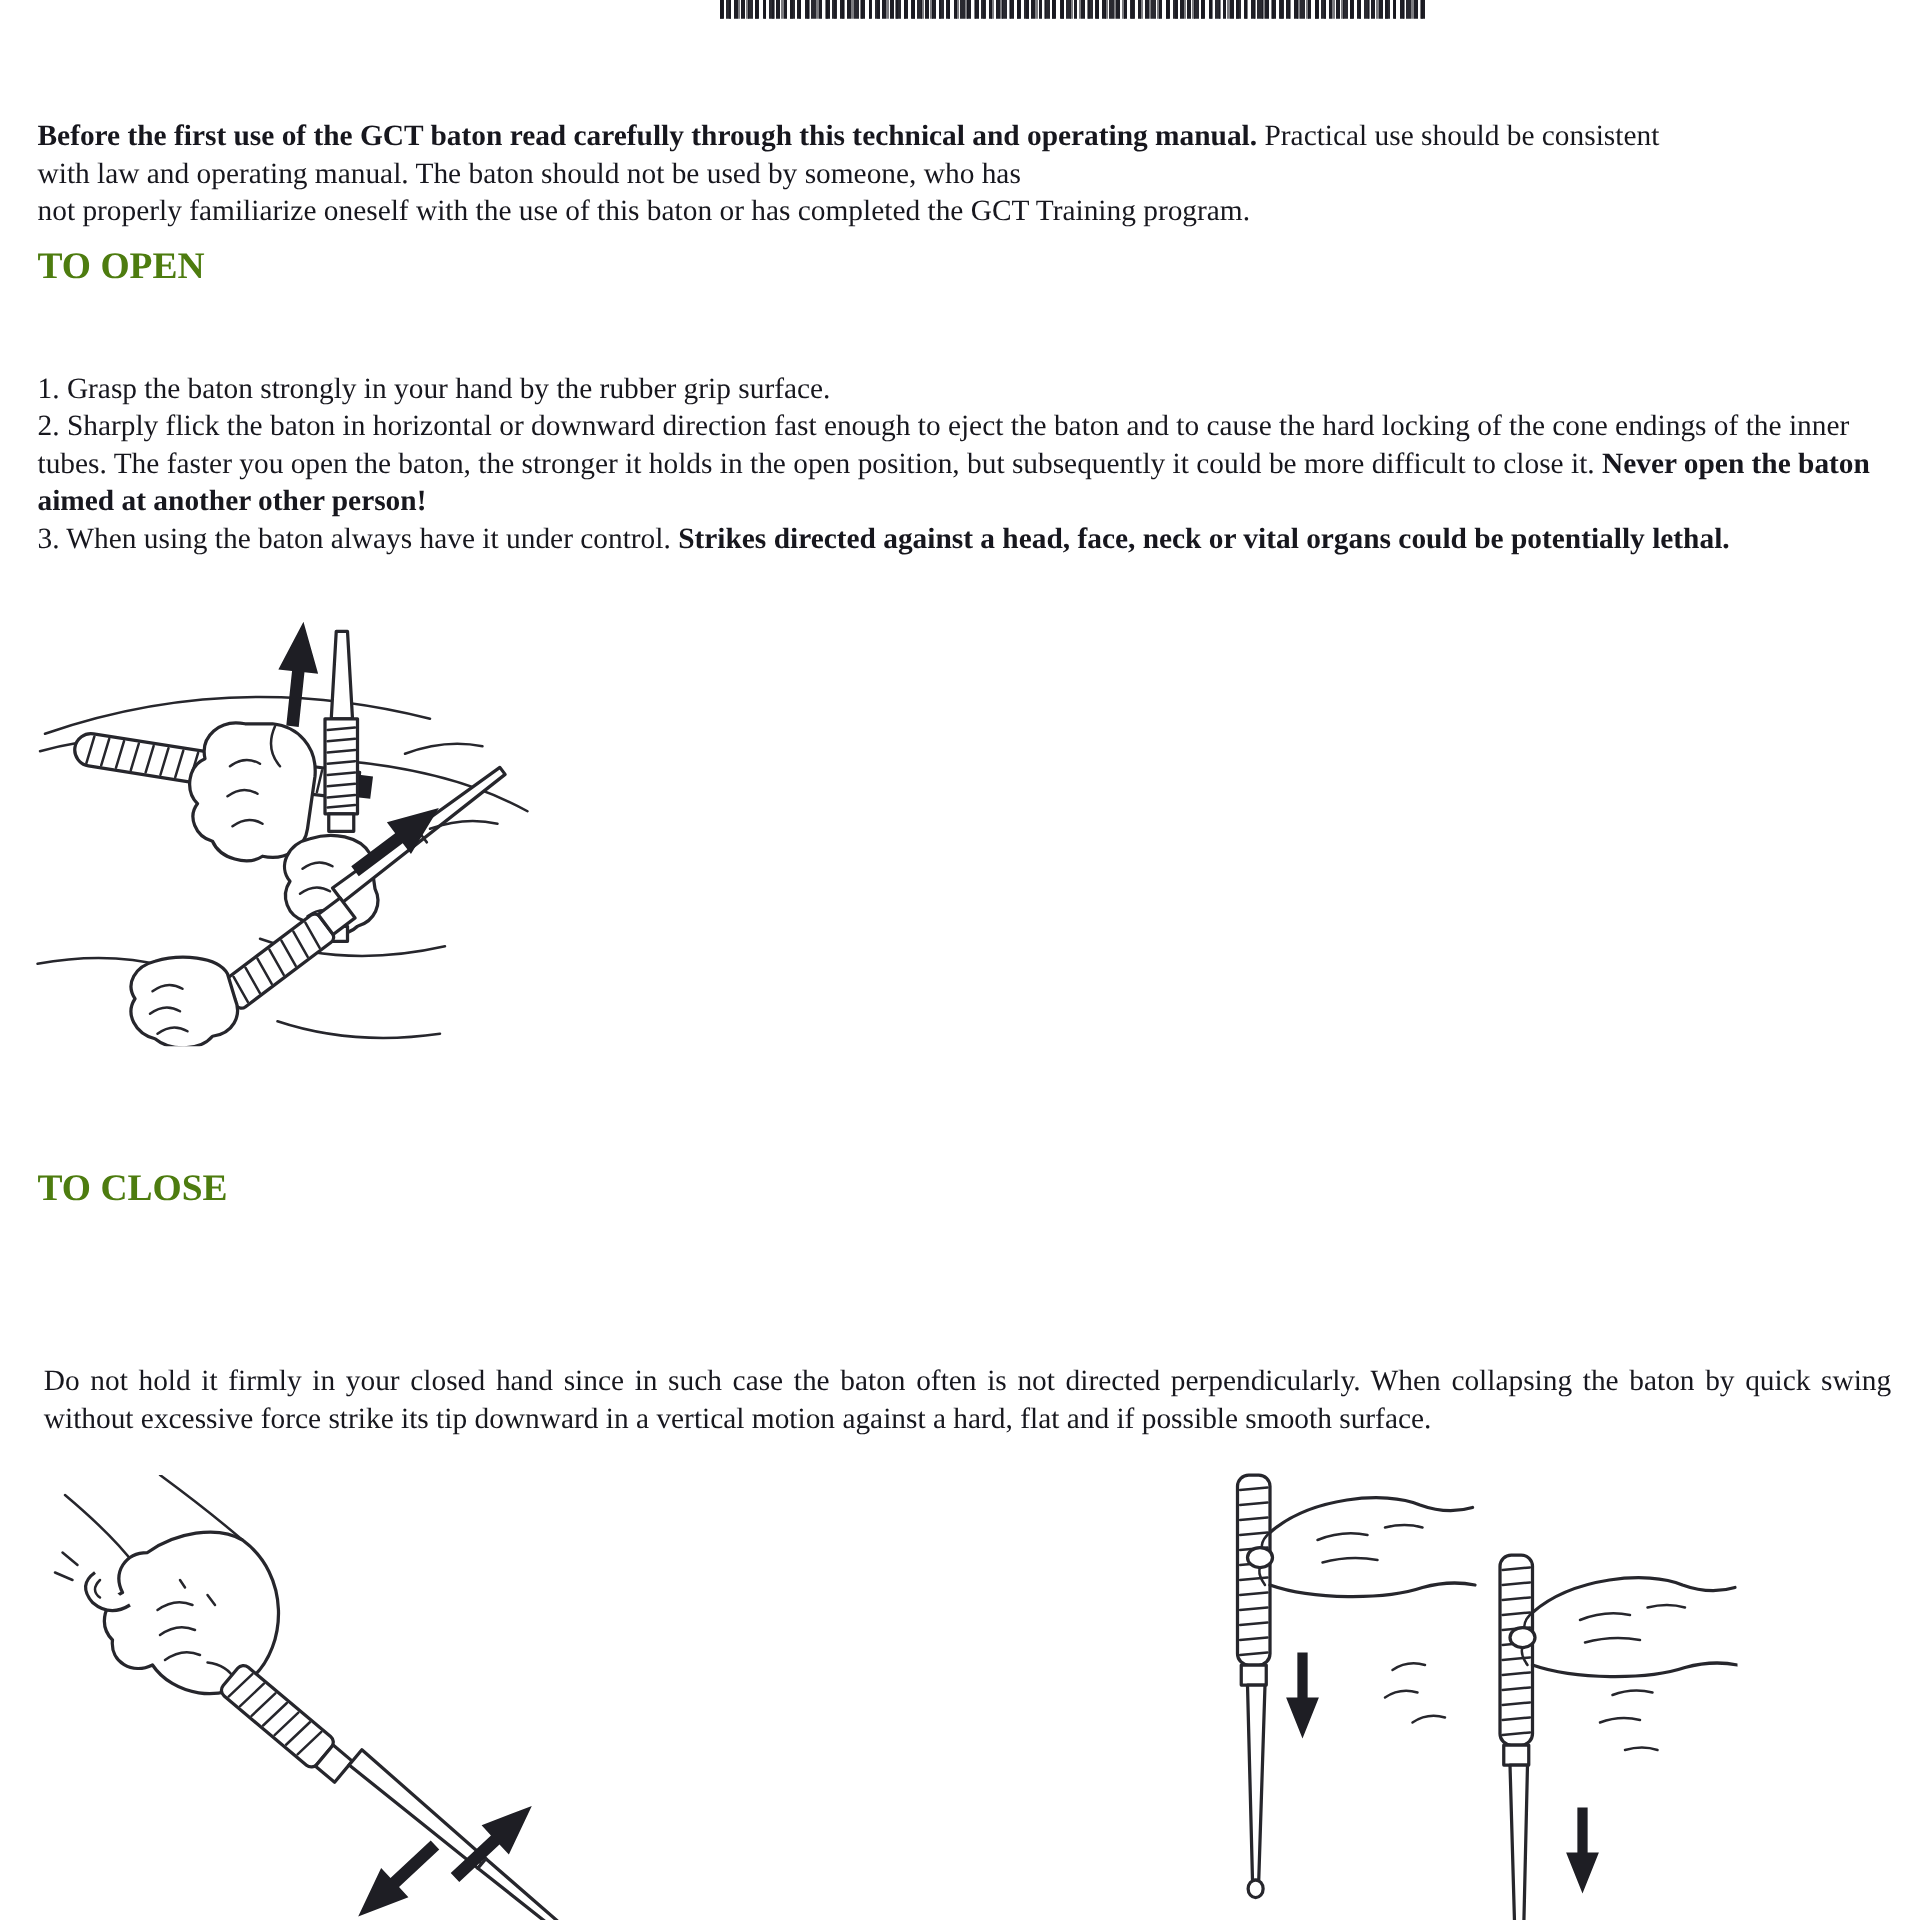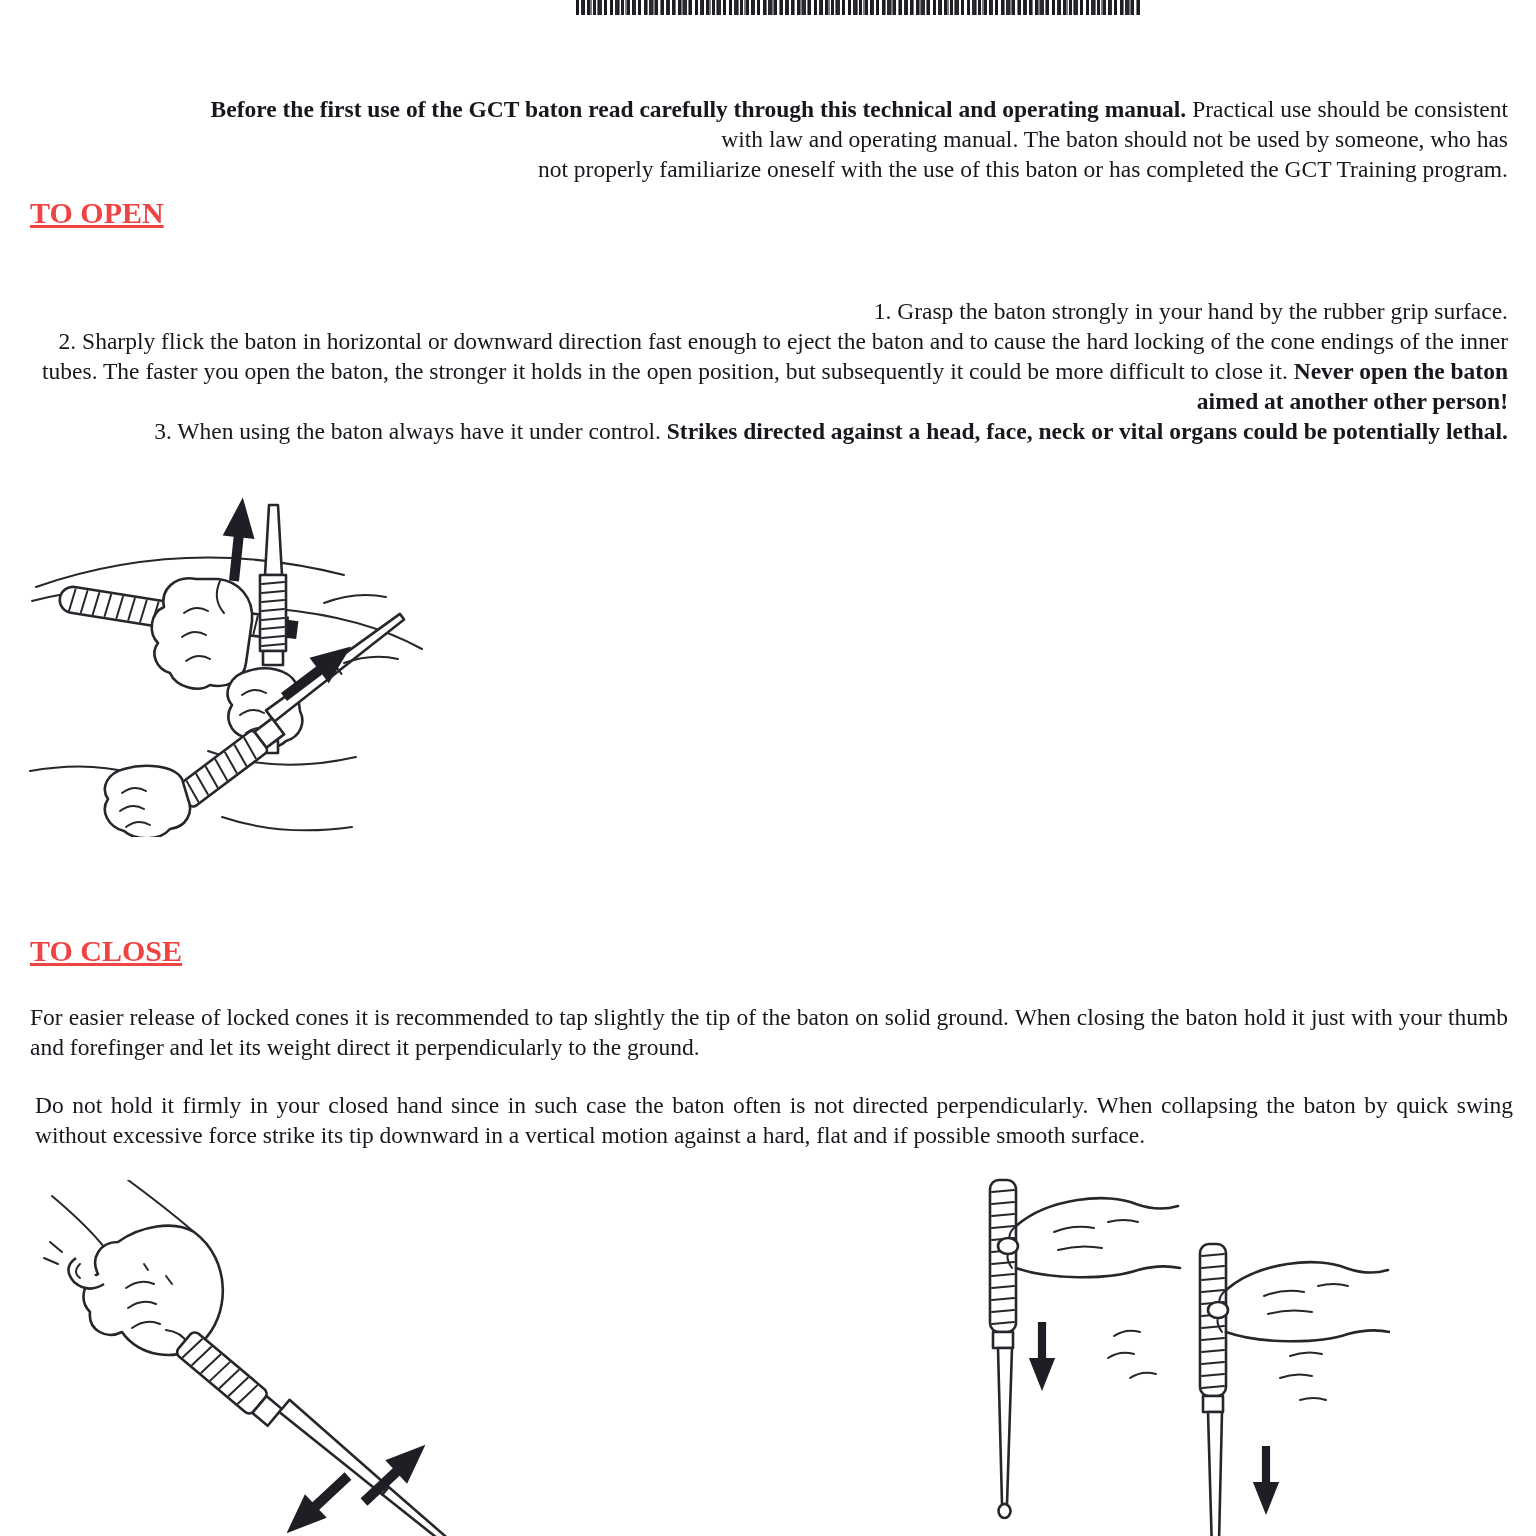--- a/index.html
+++ b/index.html
@@ -1,22 +1,22 @@
 <!DOCTYPE html>
 <html><head>
 <meta charset="utf-8">
 <title>GCT Baton Manual Page</title>
 <style>
   html,body{margin:0;padding:0;background:#ffffff;}
   .page{position:relative;width:1536px;height:1536px;background:#ffffff;overflow:hidden;
         font-family:"Liberation Serif",serif;color:#17171e;}
   .abs{position:absolute;}
-  .body-text{font-size:23.5px;line-height:30px;width:1478px;text-align:right;}
+  .body-text{font-size:23.5px;line-height:30px;width:1478px;}
   .body-text b{font-weight:700;}
-  h2.sec{position:absolute;left:30px;margin:0;font-size:30px;line-height:34px;font-weight:700;color:#ef4444;text-decoration:underline;}
+  h2.sec{position:absolute;left:30px;margin:0;font-size:30px;line-height:34px;font-weight:700;color:#4d7c0f;}
   .justify{text-align:justify;}
   .clip-strip{top:0;left:576px;width:566px;height:15px;
     background:
       repeating-linear-gradient(90deg, rgba(18,18,26,.95) 0 3px, rgba(255,255,255,0) 3px 5px,
         rgba(18,18,26,.9) 5px 9px, rgba(255,255,255,0) 9px 11px,
         rgba(18,18,26,.95) 11px 14px, rgba(255,255,255,0) 14px 17px),
       repeating-linear-gradient(90deg, rgba(18,18,26,.55) 0 2px, rgba(255,255,255,0) 2px 7px);
   }
   svg.fig{overflow:hidden;}
   svg .ln{fill:none;stroke:#26262c;stroke-width:2.6;stroke-linecap:round;stroke-linejoin:round;}
@@ -139,21 +139,20 @@
     <g>
       <path class="wh" d="M98,284 C82,288 74,302 82,314 C74,326 82,342 98,346 C110,356 134,356 144,344 C160,342 168,328 162,314 L156,294 C148,280 118,278 98,284 Z"></path>
       <path class="ln2" d="M96,308 q12,-9 24,-2"></path>
       <path class="ln2" d="M94,326 q12,-9 24,-2"></path>
       <path class="ln2" d="M100,342 q12,-9 24,-2"></path>
     </g>
   </svg>
 
   <h2 class="sec" style="top:898px;margin-top:36px;">TO CLOSE</h2>
 
-  <p class="abs body-text justify" style="top:978px;left:30px;">For easier release of locked cones it is recommended to tap slightly the tip of the baton on solid ground. When closing the baton hold it just with your thumb and forefinger and let its weight direct it perpendicularly to the ground.</p>
 
   <p class="abs body-text justify" style="top:1066px;left:35px;">Do not hold it firmly in your closed hand since in such case the baton often is not directed perpendicularly. When collapsing the baton by quick swing without excessive force strike its tip downward in a vertical motion against a hard, flat and if possible smooth surface.</p>
 
   <svg class="abs fig" style="top:1180px;left:16px;" width="450" height="356" viewBox="0 0 450 356" aria-hidden="true">
     <defs>
         <path id="arrB" d="M0,-5 L44,-5 L44,-16 L84,0 L44,16 L44,5 L0,5 Z"></path>
       </defs>
 
     <g>
       <path class="ln2" d="M112,0 Q150,28 178,52"></path>

